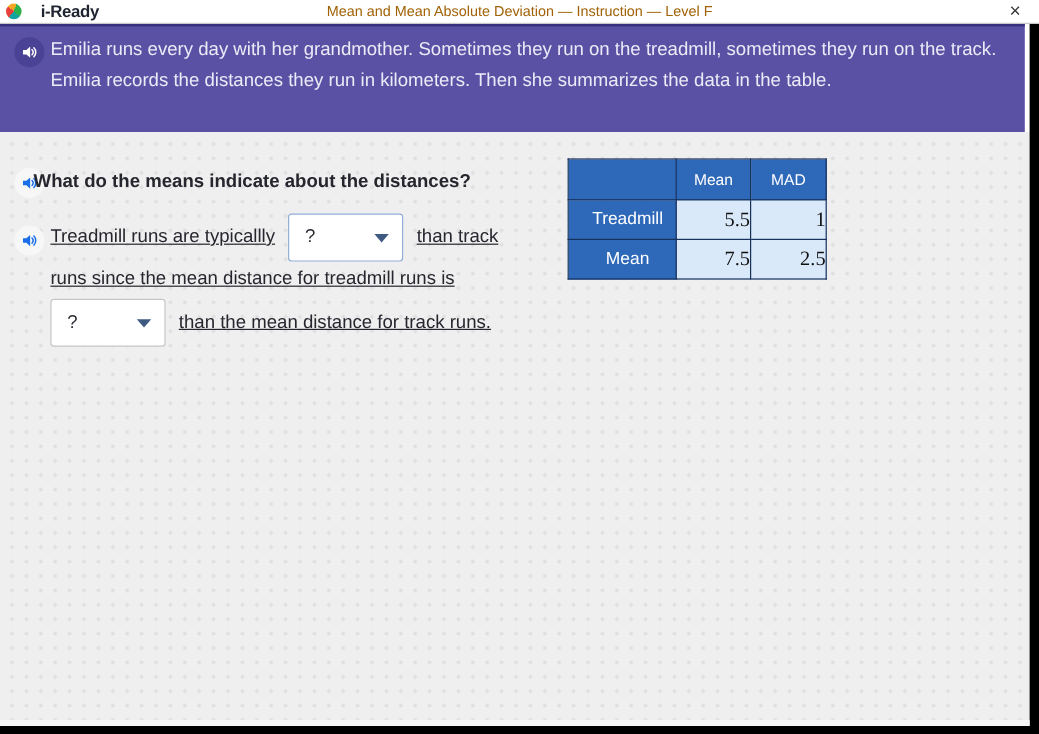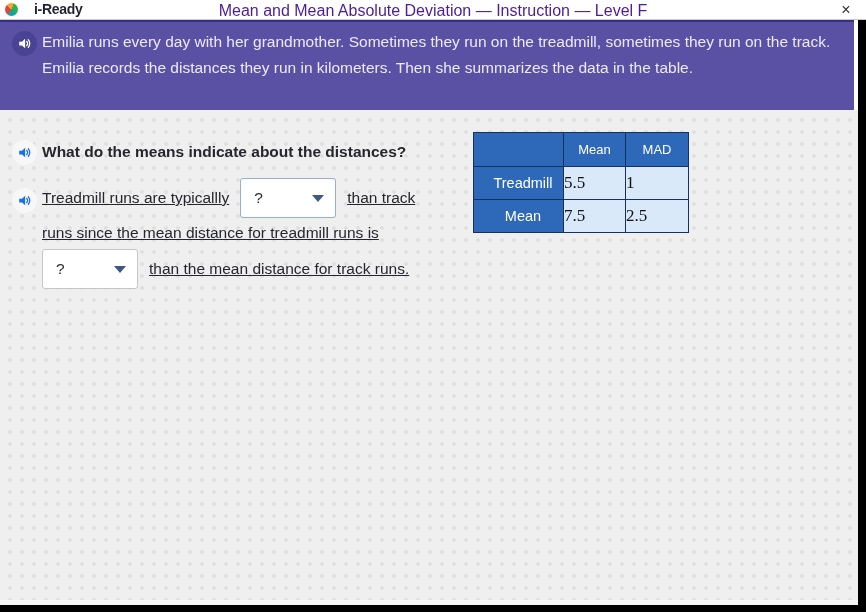--- a/index.html
+++ b/index.html
@@ -6,21 +6,21 @@
   body{font-family:"Liberation Sans","DejaVu Sans",sans-serif;}
   #app{position:relative;width:866px;height:612px;background:#ffffff;overflow:hidden;}
 
   
   .titlebar{position:absolute;left:0;top:0;width:866px;height:20px;background:#ffffff;
     border-bottom:1px solid #c9c9c9;box-sizing:border-box;z-index:5;}
   .logo{position:absolute;left:5px;top:1px;display:flex;align-items:center;gap:16px;}
   .logo-glyph{width:13px;height:13px;border-radius:50%;
     background:conic-gradient(from 20deg,#2bb24c 0 110deg,#13a3a0 110deg 200deg,#e8403a 200deg 290deg,#f5a623 290deg 360deg);}
   .logo-text{font-size:14px;font-weight:700;color:#1f2430;letter-spacing:-0.3px;}
-  .win-title{position:absolute;left:0;right:0;top:2px;text-align:center;font-size:16px;color:#4c1d95;}
+  .win-title{position:absolute;left:0;right:0;top:2px;text-align:center;font-size:12px;color:#a16207;}
   .close-btn{position:absolute;right:10px;top:0;width:20px;height:19px;display:flex;align-items:center;
     justify-content:center;font-size:16px;color:#333;cursor:pointer;line-height:1;}
 
   
   .banner{position:absolute;left:0;top:20px;width:854px;height:90px;background:#5a51a4;
     border-top:2px solid #37307e;box-sizing:border-box;}
   .banner .audio-circle{position:absolute;left:12px;top:9px;width:25px;height:25px;border-radius:50%;
     background:#4a4294;display:flex;align-items:center;justify-content:center;cursor:pointer;}
   .banner-text{position:absolute;left:42px;top:7px;width:812px;font-size:15.5px;line-height:25.5px;
     color:#eceaf7;}
@@ -28,21 +28,21 @@
   
   .main{position:absolute;left:0;top:110px;width:858px;height:494px;background:#efefef;
     background-image:radial-gradient(circle,#e0e0e0 1.6px,transparent 1.7px);
     background-size:12px 12px;background-position:4px 4px;}
 
   .audio-circle-light{position:absolute;width:25px;height:25px;border-radius:50%;background:#f7f7f7;
     display:flex;align-items:center;justify-content:center;cursor:pointer;}
   .q-audio{left:12px;top:30px;}
   .s-audio{left:12px;top:78px;}
 
-  .question{position:absolute;left:42px;top:33px;font-size:15.5px;font-weight:700;color:#26262e;}
+  .question{position:absolute;left:28px;top:33px;font-size:15.5px;font-weight:700;color:#26262e;}
 
   .line-a{position:absolute;left:42px;top:67px;height:42px;display:flex;align-items:center;}
   .line-b{position:absolute;left:42px;top:114px;font-size:15.5px;color:#26262e;}
   .line-c{position:absolute;left:42px;top:138px;height:42px;display:flex;align-items:center;}
   .sent-text{font-size:15.5px;color:#26262e;white-space:nowrap;text-decoration:underline;}
 
   .dropdown{width:96px;height:40px;background:#ffffff;border-radius:3px;box-sizing:border-box;
     display:flex;align-items:center;justify-content:space-between;padding:0 11px 0 13px;cursor:pointer;}
   .dd-blue{border:1.5px solid #93aed8;margin:0 11px;}
   .dd-gray{border:1.5px solid #c6c6c6;margin-right:11px;}
@@ -51,21 +51,21 @@
     border-top:7px solid #3e5a80;}
 
   
   .dtable{position:absolute;left:473px;top:22px;border-collapse:collapse;}
   .dtable td,.dtable th{border:1.6px solid #16315c;box-sizing:border-box;padding:0;}
   .dtable .hdr{background:#2e68b8;color:#ffffff;font-weight:400;font-size:13px;text-align:center;
     height:34px;}
   .dtable .lbl{background:#2e68b8;color:#ffffff;font-size:14.5px;text-align:center;padding-left:9px;
     height:33px;width:90px;}
   .dtable .val{background:#d9e9f9;color:#111;font-family:"Liberation Serif","DejaVu Serif",serif;
-    font-size:17px;text-align:left;width:62px;}
+    font-size:17px;text-align:right;width:62px;}
 
   
   .right-strip{position:absolute;right:0;top:20px;width:8px;height:592px;background:#000;}
   .bottom-light{position:absolute;left:0;top:600px;width:858px;height:5px;background:#f6f6f6;}
   .bottom-bar{position:absolute;left:0;top:605px;width:866px;height:7px;background:#000;}
 
   svg{display:block;}
 </style>
 </head>
 <body>

